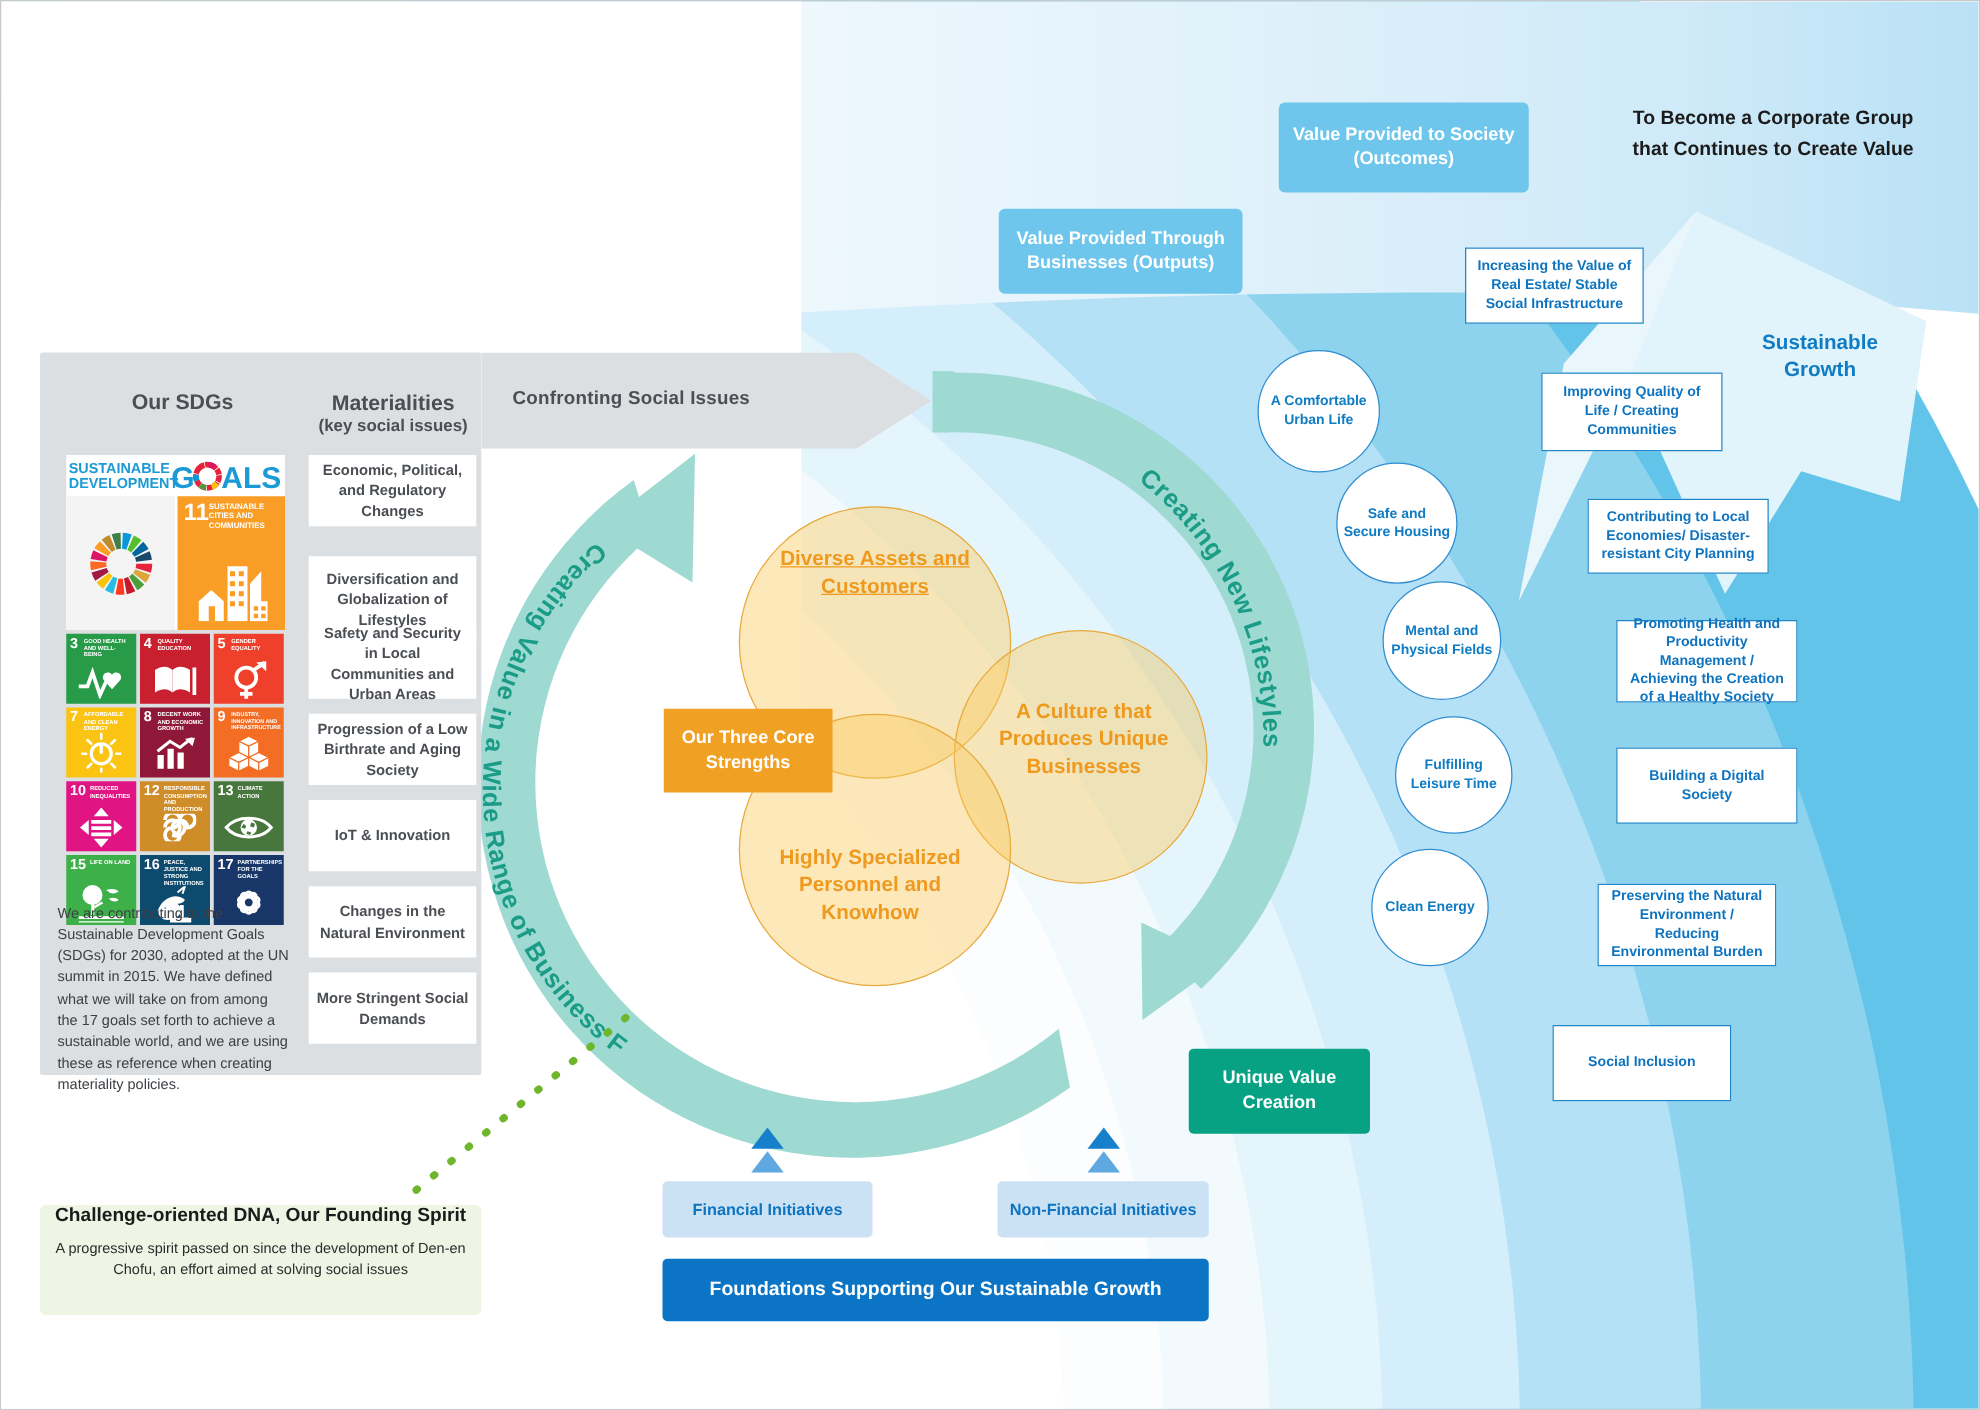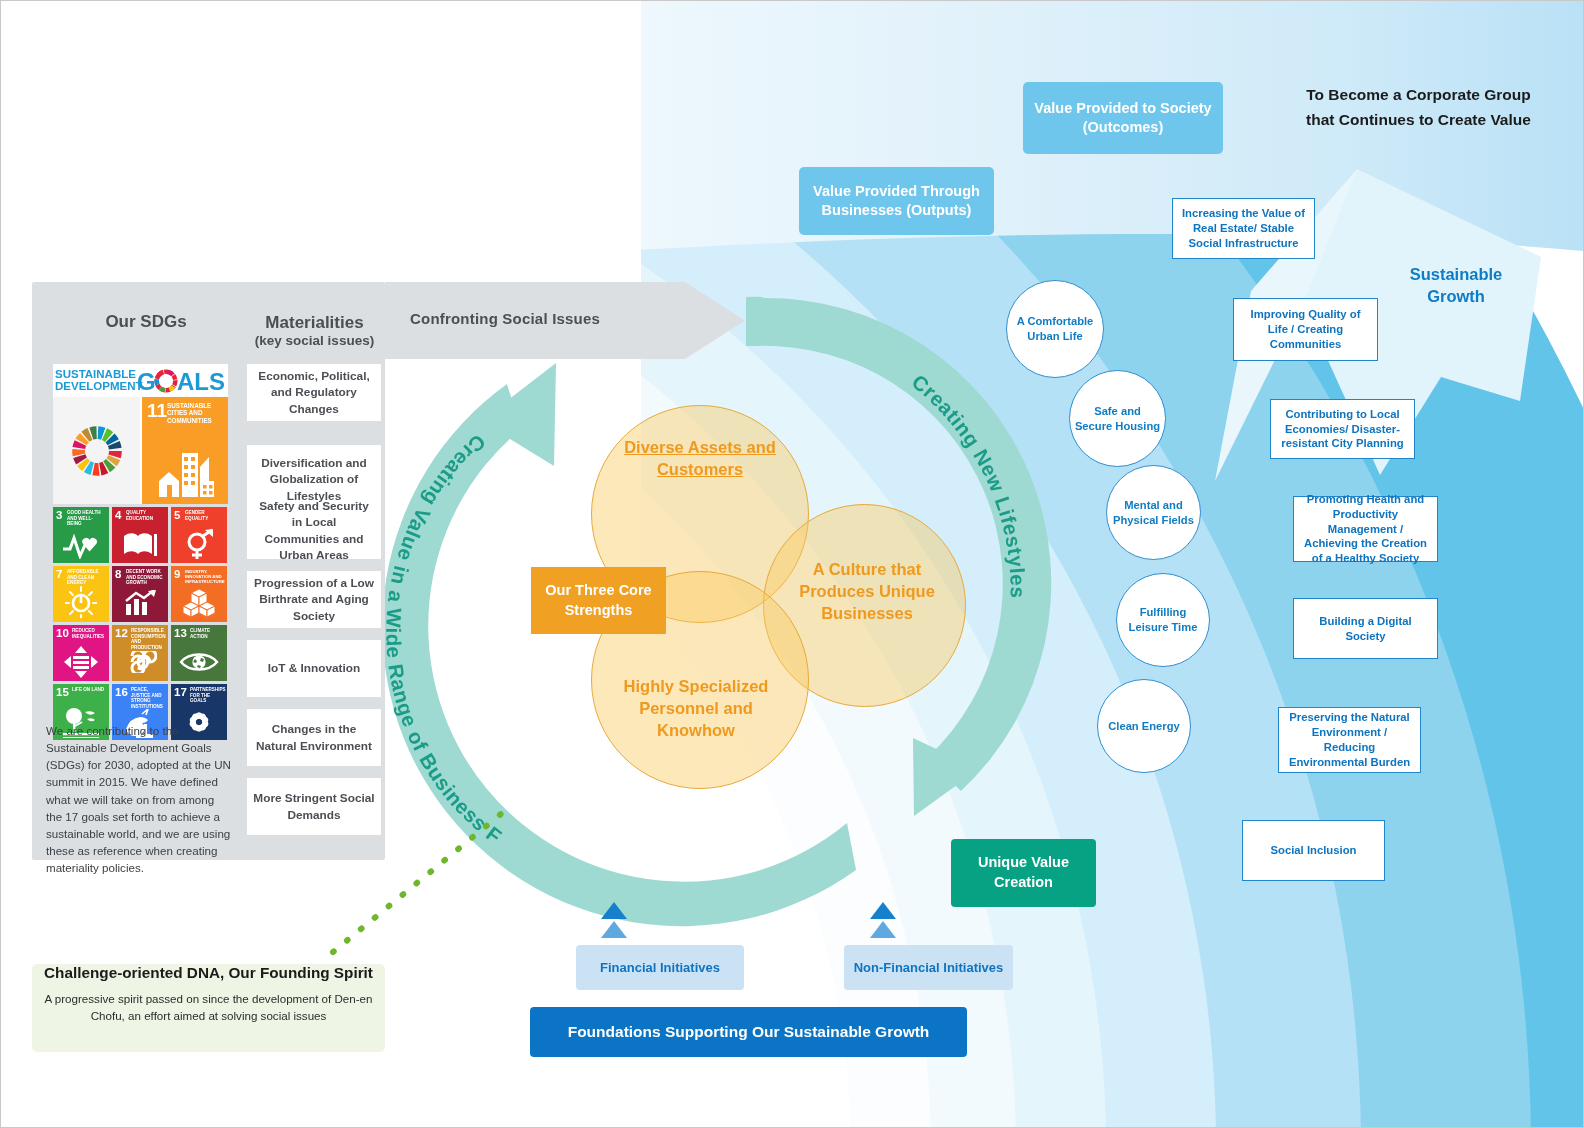--- a/index.html
+++ b/index.html
@@ -112,21 +112,21 @@
   
   #unique-value {
     position:absolute; left:950px; top:838px; width:145px; height:68px;
     background:#07a283; color:#fff; border-radius:4px;
     font-weight:bold; font-size:14.5px; text-align:center; line-height:1.35;
     display:flex; align-items:center; justify-content:center;
   }
   .initiative {
     position:absolute; background:#cbe2f5; color:#0f74bf;
     border-radius:4px; font-weight:bold; font-size:13px;
-    display:flex; align-items:center; justify-content:center; text-align:center;margin-left:46px;
+    display:flex; align-items:center; justify-content:center; text-align:center;
   }
   #foundations {
     position:absolute; left:529px; top:1006px; width:437px; height:50px;
     background:#0b74c4; color:#ffffff; border-radius:4px;
     font-weight:bold; font-size:15.5px;
     display:flex; align-items:center; justify-content:center;
   }
 
   
   #dna-box {
@@ -423,21 +423,21 @@
         <svg style="position:absolute;left:8px;top:22px;" width="40" height="32" viewBox="0 0 40 32">
           <circle cx="13" cy="10" r="8" fill="#fff"></circle>
           <rect x="12" y="16" width="2.4" height="10" fill="#fff"></rect>
           <path d="M14,20 l7,-4" stroke="#fff" stroke-width="2" fill="none"></path>
           <path d="M24,6 q6,-2 10,1 q-5,4 -10,-1 z" fill="#fff"></path>
           <path d="M26,13 q5,-2 8,1 q-4,3 -8,-1 z" fill="#fff"></path>
           <rect x="2" y="27" width="36" height="2.2" fill="#fff"></rect>
           <rect x="2" y="31" width="36" height="1.6" fill="#fff"></rect>
         </svg>
       </div>
-      <div class="sdgcell" style="left:59px;top:287px;width:56px;height:56px;background:#3b82f6;">
+      <div class="sdgcell" style="left:59px;top:287px;width:56px;height:56px;background:#0c4a6e;">
         <div style="position:absolute;left:3px;top:2px;color:#fff;font-size:11.5px;font-weight:bold;">16</div>
         <div style="position:absolute;left:19px;top:3px;width:35px;color:#fff;font-size:4.6px;font-weight:bold;line-height:1.2;">PEACE, JUSTICE AND STRONG INSTITUTIONS</div>
         <svg style="position:absolute;left:10px;top:25px;" width="36" height="30" viewBox="0 0 36 30">
           <path d="M4,20 q4,-11 14,-12 q5,0 8,3 q-2,3 -6,3 q4,3 2,8 q-3,5 -10,5 q-6,0 -8,-7 z" fill="#fff"></path>
           <polyline points="20,5 26,0 24,6" fill="none" stroke="#fff" stroke-width="1.6"></polyline>
           <rect x="14" y="25" width="17" height="4" fill="#fff"></rect>
           <rect x="22" y="15" width="3" height="10" fill="#fff"></rect>
         </svg>
       </div>
       <div class="sdgcell" style="left:118px;top:287px;width:56px;height:56px;background:#183668;">

